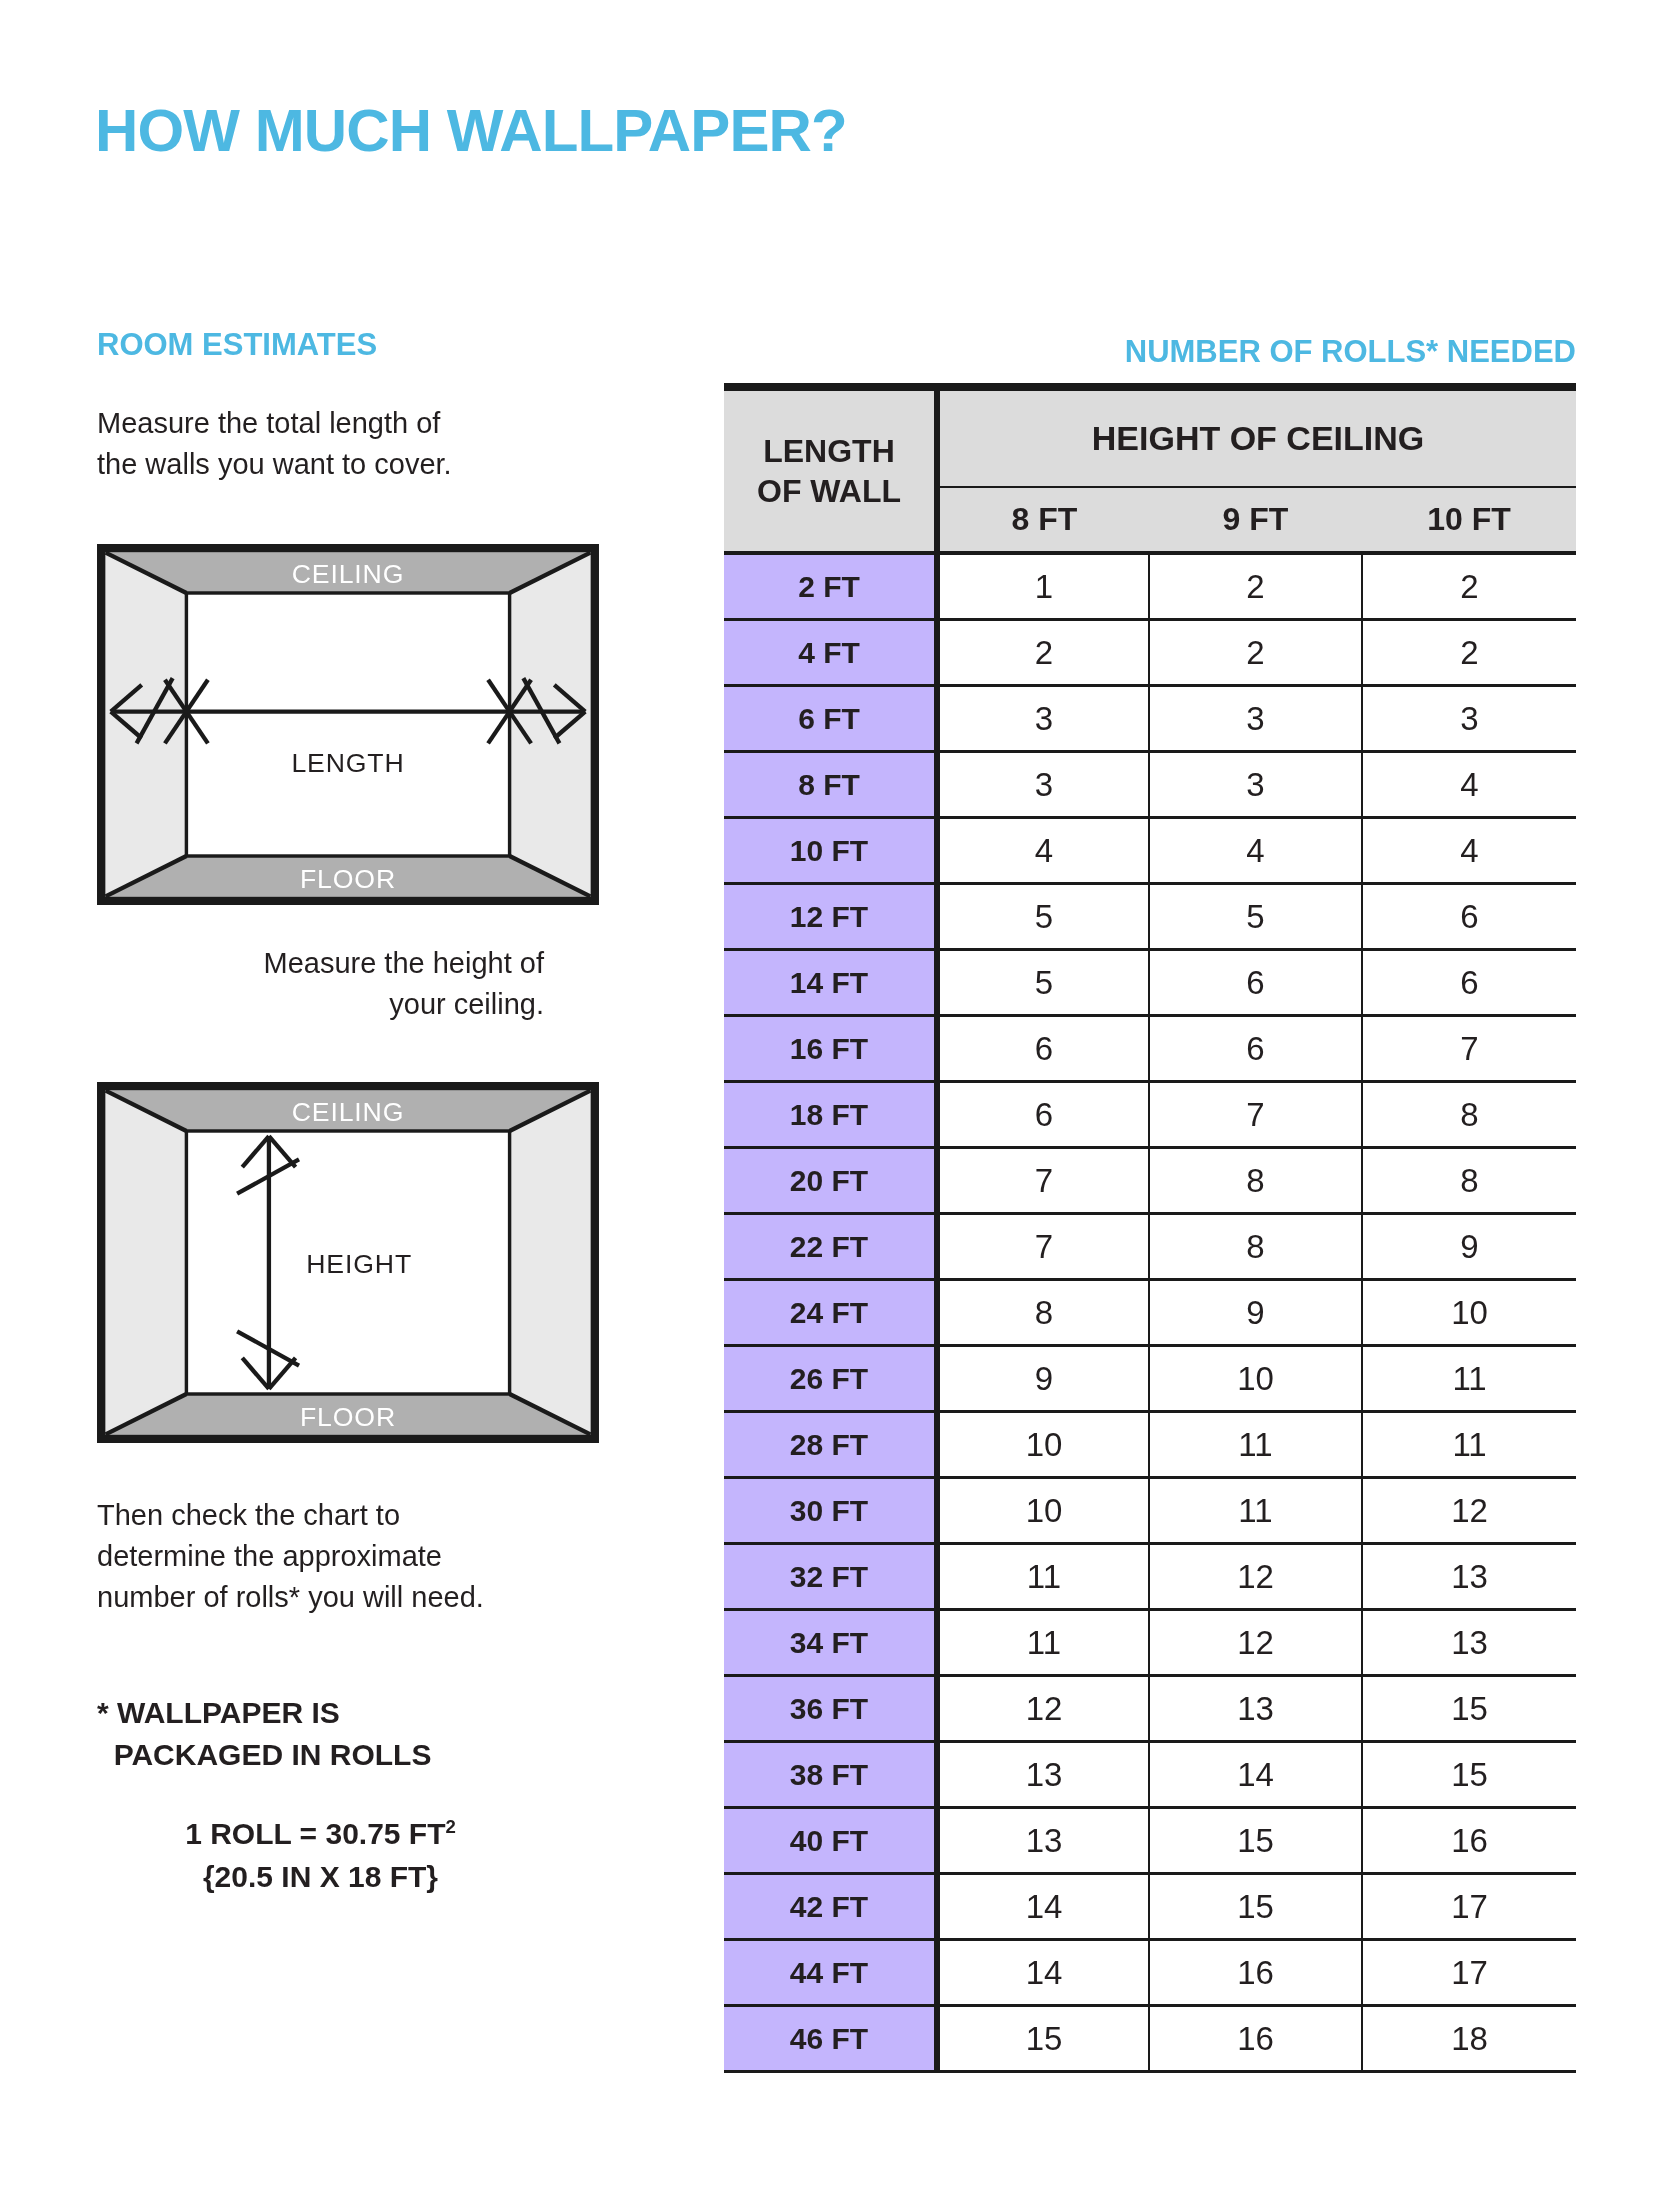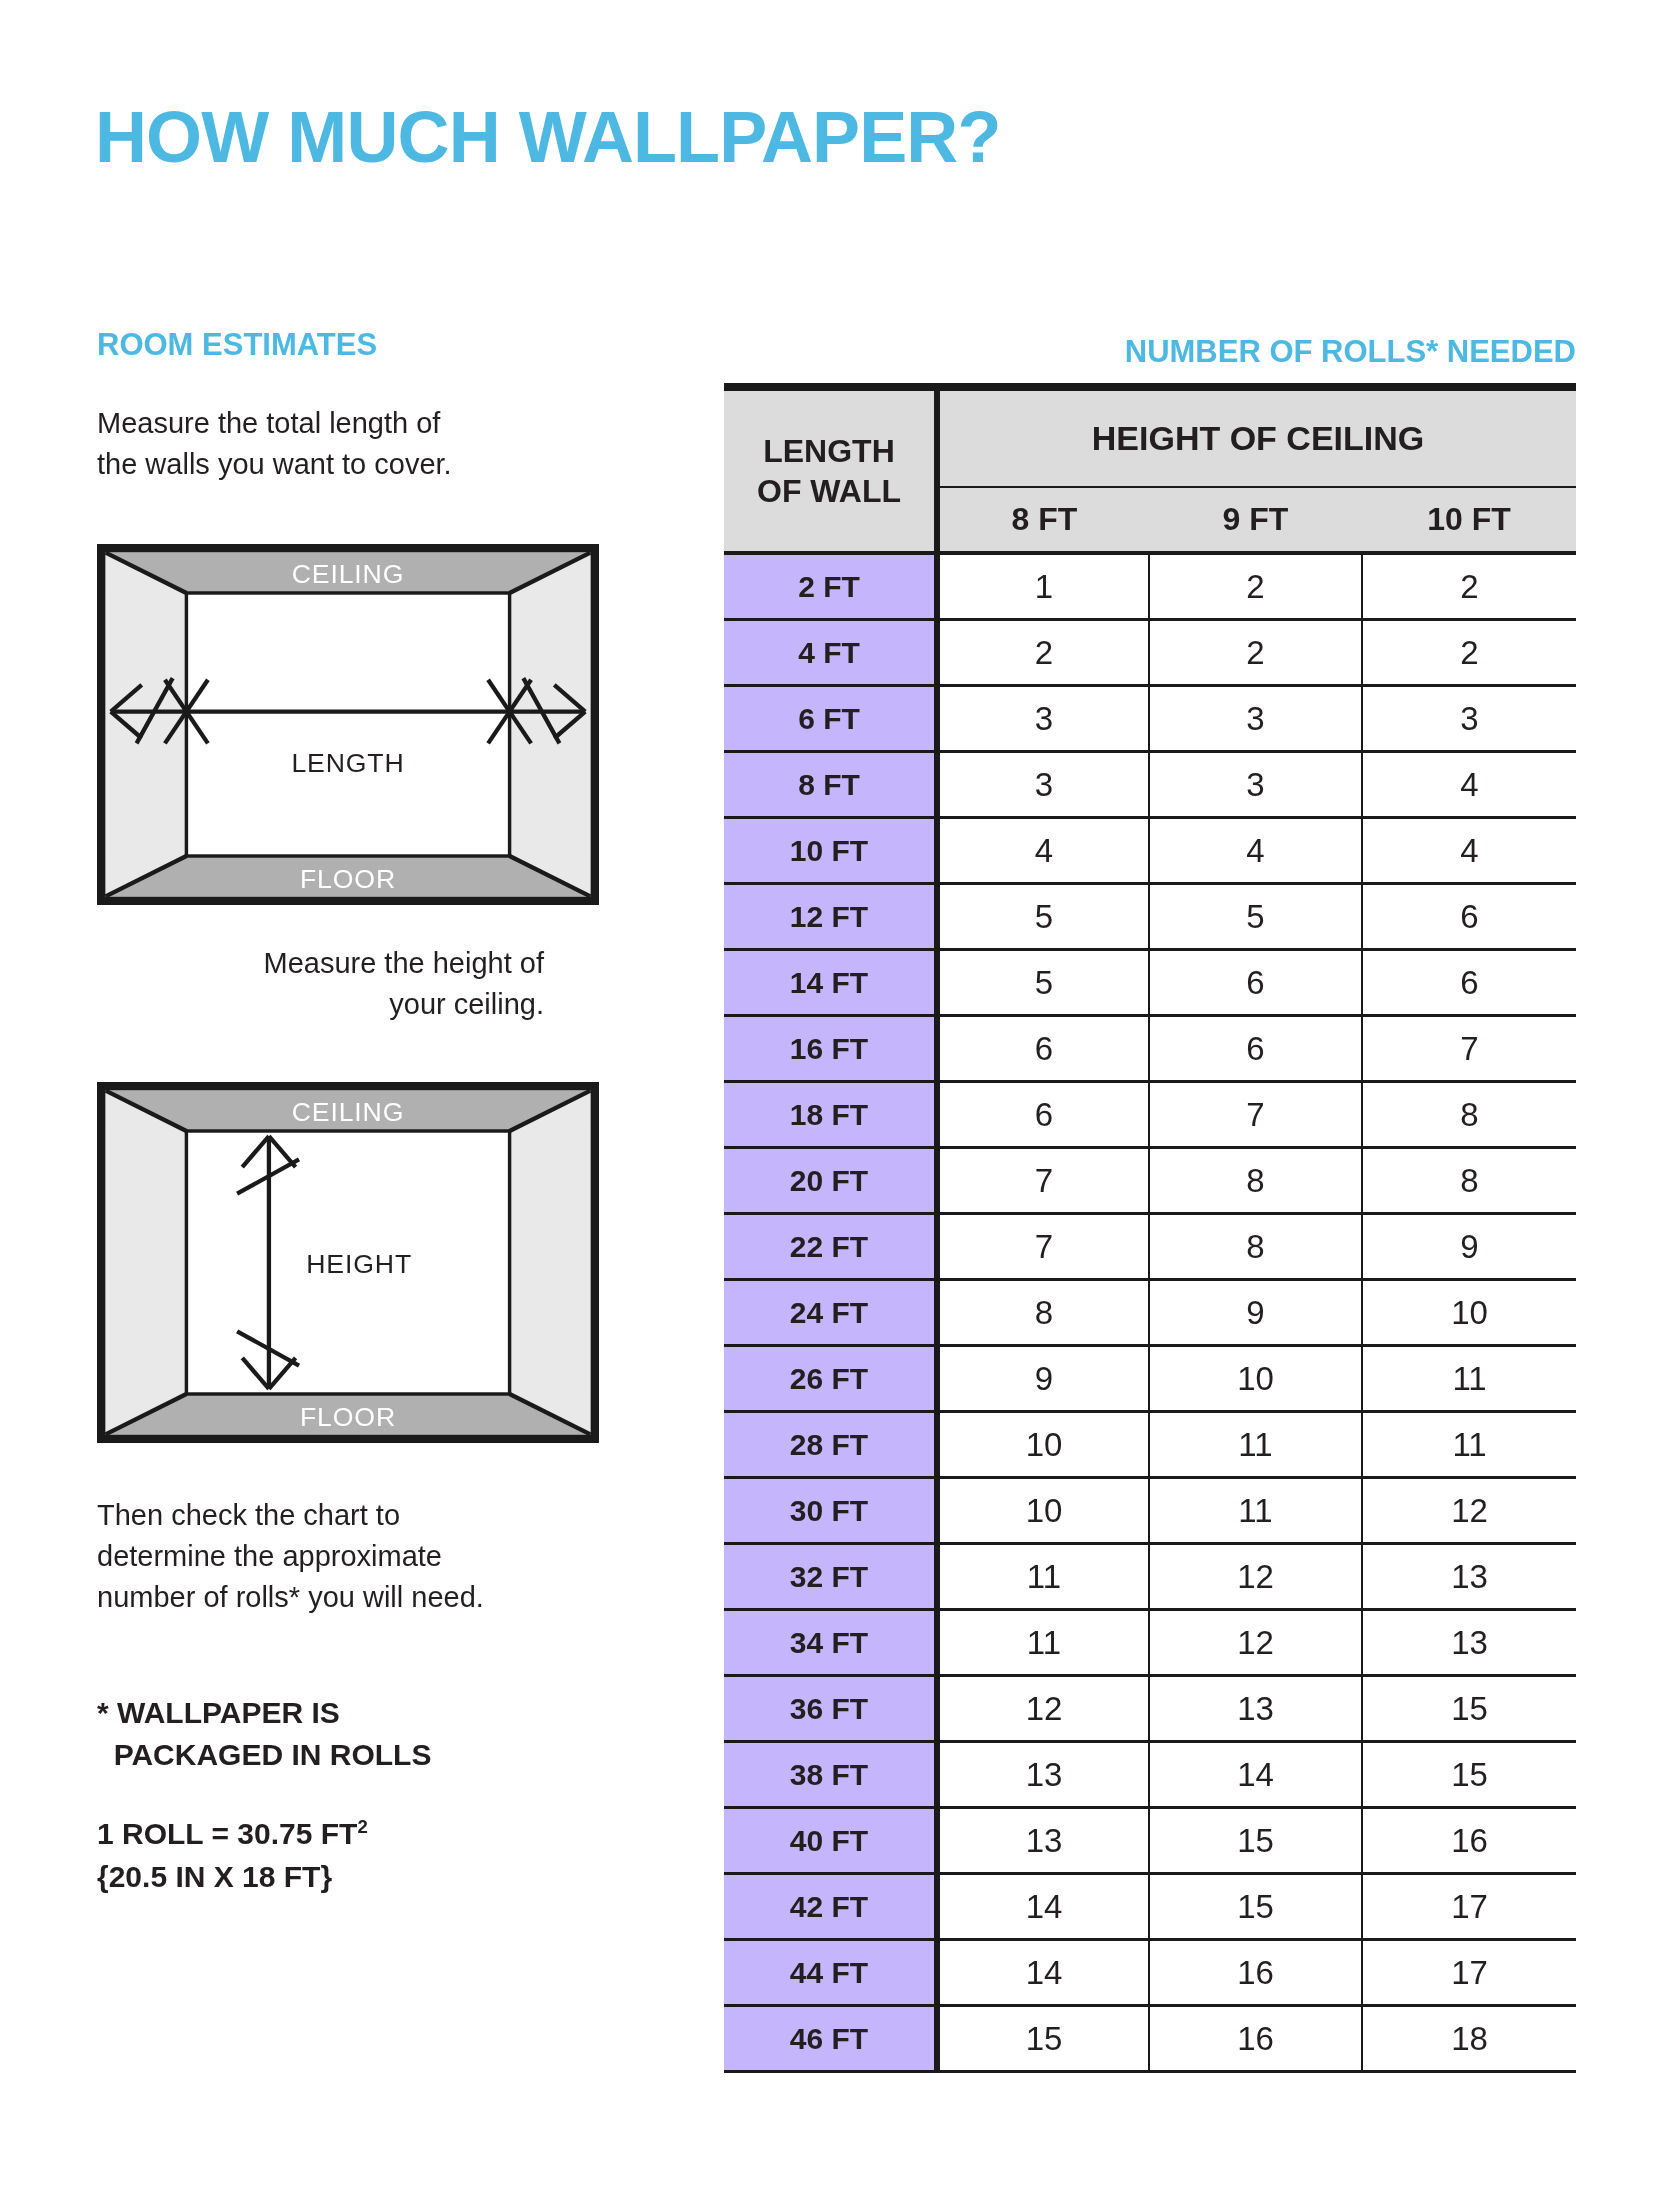--- a/index.html
+++ b/index.html
@@ -8,21 +8,21 @@
     background:#ffffff;
     font-family:"Liberation Sans", sans-serif;
     color:#231f20;
     --accent:#4db8e2;
   }
   .abs { position:absolute; }
 
   
   .page-title {
     left:95px; top:96px;
-    font-size:72px; font-weight:bold; color:var(--accent);
+    font-size:60px; font-weight:bold; color:var(--accent);
     letter-spacing:-0.9px;
   }
 
   
   .section-heading {
     font-size:31px; font-weight:bold; color:var(--accent);
   }
   .room-heading { left:97px; top:327px; }
   .para {
     left:97px; width:447px;
@@ -30,21 +30,21 @@
   }
   .para1 { top:403px; }
   .para2 { top:943px;text-align:right; }
   .para3 { top:1495px; }
   .note {
     left:97px; top:1692px; width:447px;
     font-size:30px; font-weight:bold; line-height:42px; white-space:pre-wrap;
   }
   .roll-info {
     left:97px; top:1805px; width:447px;
-    font-size:30px; font-weight:bold; line-height:43px;
+    font-size:30px; font-weight:bold; line-height:43px;text-align:center;
   }
   .roll-info sup { font-size:0.62em; }
 
   .diagram { left:97px; width:502px; height:361px; }
   .diagram1 { top:544px; }
   .diagram2 { top:1082px; }
   .diagram text {
     font-family:"Liberation Sans", sans-serif;
     font-size:31px; letter-spacing:1px;
   }

